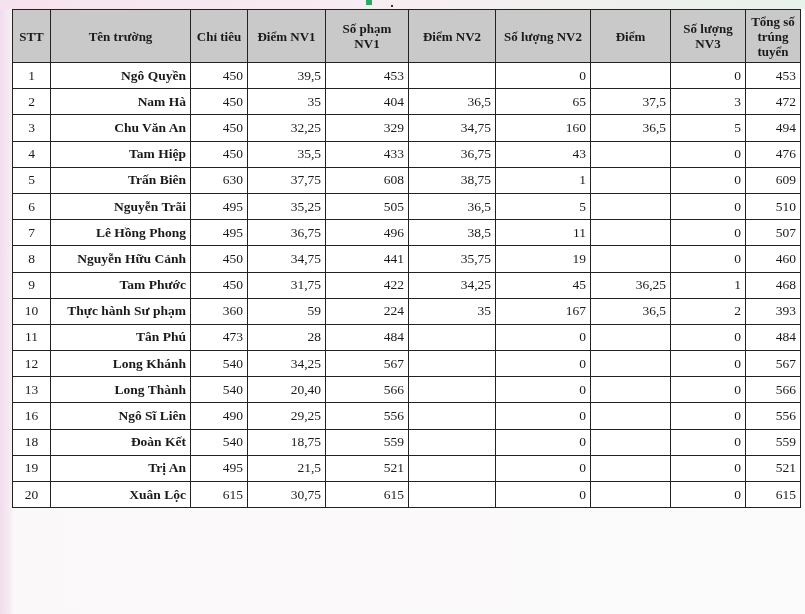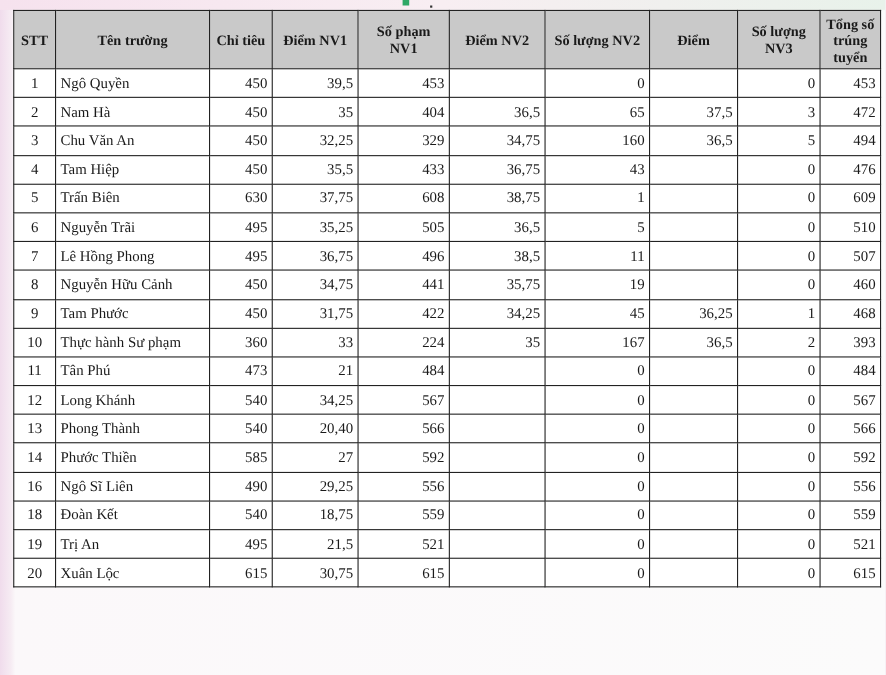--- a/index.html
+++ b/index.html
@@ -57,21 +57,21 @@
       text-align: center;
       line-height: 15px;
       height: 52px;
       white-space: normal;
       font-size: 13px;
     }
     table.grid td {
       height: 25.2px;
     }
     td.c-stt { text-align: center; }
-    td.c-name { text-align: left; }
+    td.c-name { text-align: right; font-weight: bold; }
     td.num { text-align: right; padding-right: 2px; }
   </style>
 </head>
 <body>
 
 <div class="page">
   <div class="top-strip"></div>
   <div class="marker"></div>
   <div class="dot"></div>
 
@@ -208,33 +208,33 @@
           <td class="num">34,25</td>
           <td class="num">45</td>
           <td class="num">36,25</td>
           <td class="num">1</td>
           <td class="num">468</td>
         </tr>
         <tr>
           <td class="c-stt">10</td>
           <td class="c-name">Thực hành Sư phạm</td>
           <td class="num">360</td>
-          <td class="num">33</td>
+          <td class="num">59</td>
           <td class="num">224</td>
           <td class="num">35</td>
           <td class="num">167</td>
           <td class="num">36,5</td>
           <td class="num">2</td>
           <td class="num">393</td>
         </tr>
         <tr>
           <td class="c-stt">11</td>
           <td class="c-name">Tân Phú</td>
           <td class="num">473</td>
-          <td class="num">21</td>
+          <td class="num">28</td>
           <td class="num">484</td>
           <td class="num"></td>
           <td class="num">0</td>
           <td class="num"></td>
           <td class="num">0</td>
           <td class="num">484</td>
         </tr>
         <tr>
           <td class="c-stt">12</td>
           <td class="c-name">Long Khánh</td>
@@ -242,41 +242,29 @@
           <td class="num">34,25</td>
           <td class="num">567</td>
           <td class="num"></td>
           <td class="num">0</td>
           <td class="num"></td>
           <td class="num">0</td>
           <td class="num">567</td>
         </tr>
         <tr>
           <td class="c-stt">13</td>
-          <td class="c-name">Phong Thành</td>
+          <td class="c-name">Long Thành</td>
           <td class="num">540</td>
           <td class="num">20,40</td>
           <td class="num">566</td>
           <td class="num"></td>
           <td class="num">0</td>
           <td class="num"></td>
           <td class="num">0</td>
           <td class="num">566</td>
-        </tr>
-        <tr>
-          <td class="c-stt">14</td>
-          <td class="c-name">Phước Thiền</td>
-          <td class="num">585</td>
-          <td class="num">27</td>
-          <td class="num">592</td>
-          <td class="num"></td>
-          <td class="num">0</td>
-          <td class="num"></td>
-          <td class="num">0</td>
-          <td class="num">592</td>
         </tr>
         <tr>
           <td class="c-stt">16</td>
           <td class="c-name">Ngô Sĩ Liên</td>
           <td class="num">490</td>
           <td class="num">29,25</td>
           <td class="num">556</td>
           <td class="num"></td>
           <td class="num">0</td>
           <td class="num"></td>

